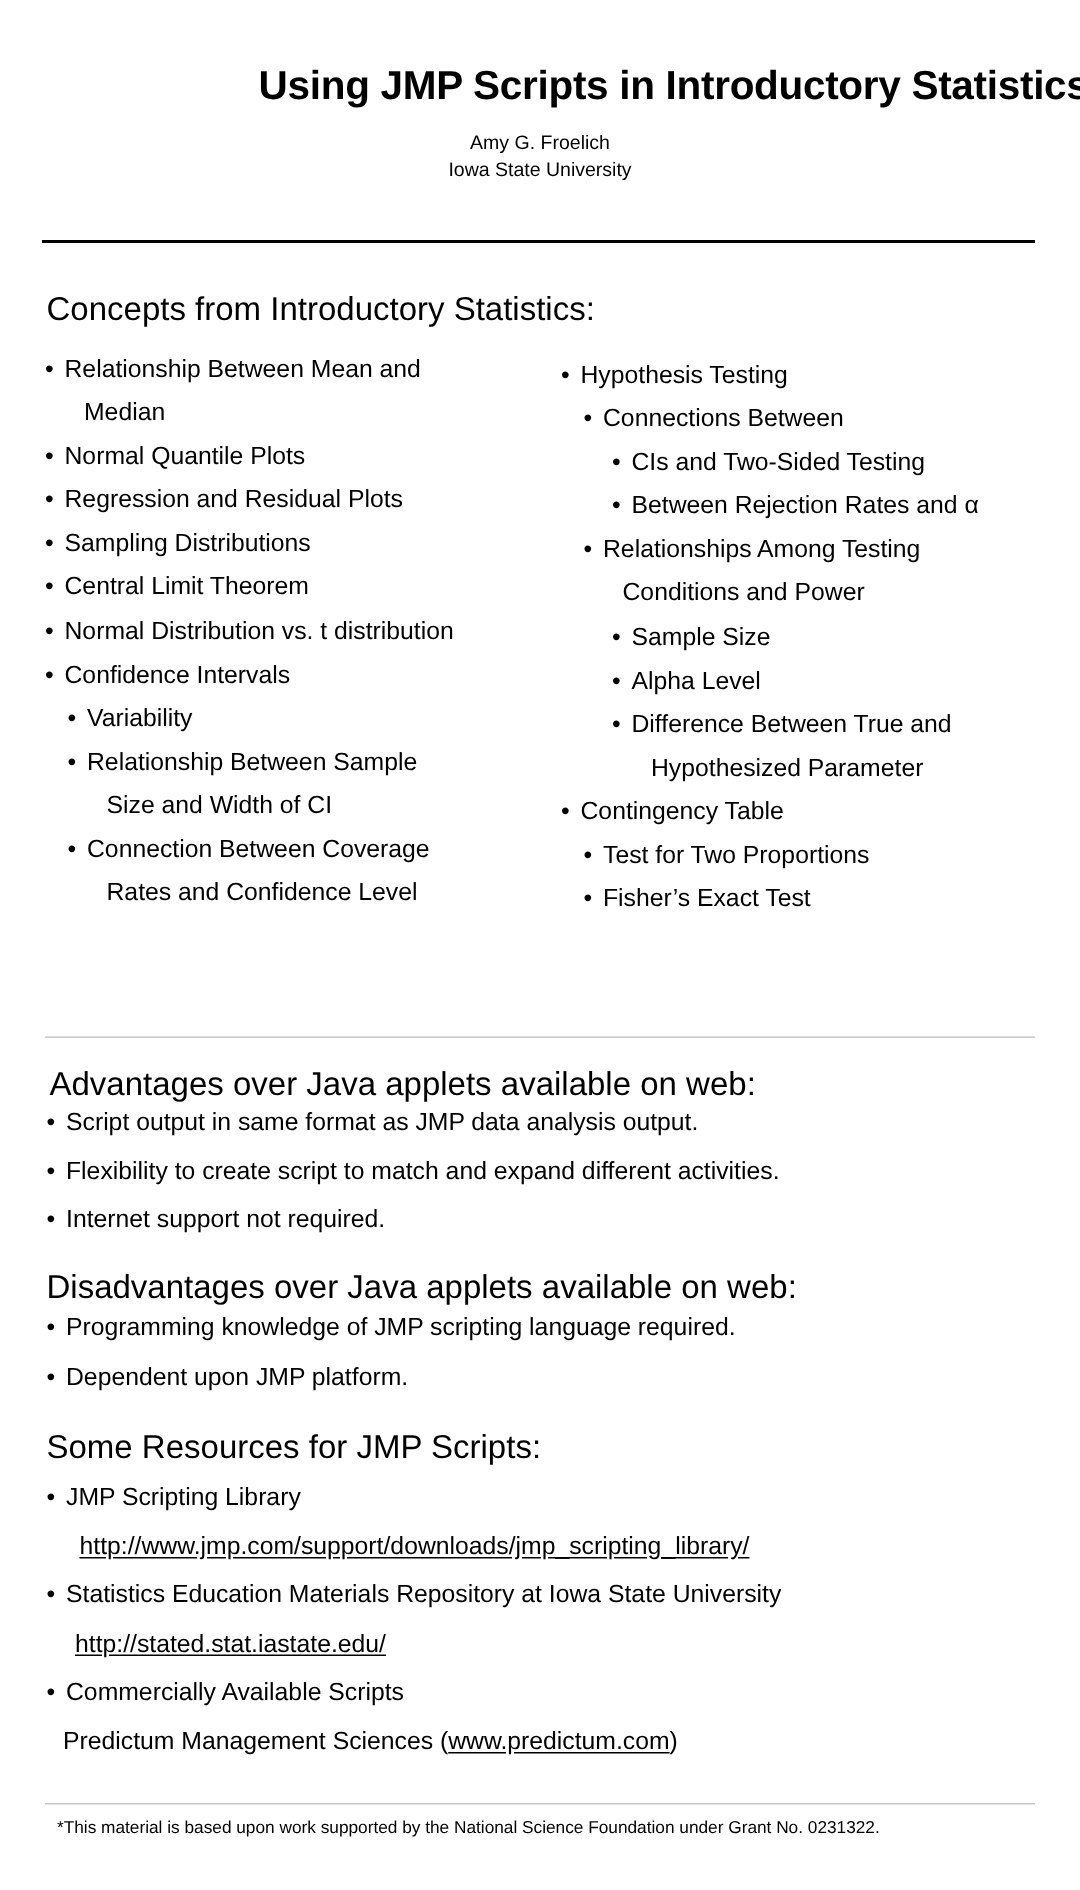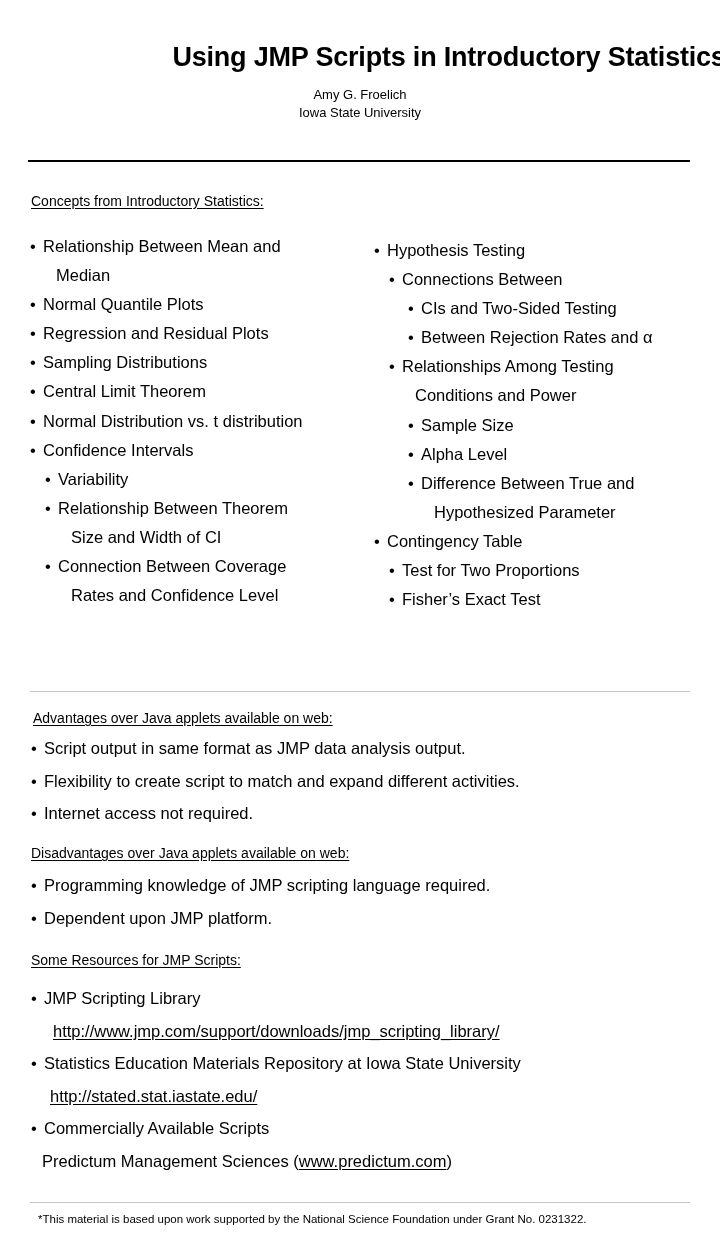--- a/index.html
+++ b/index.html
@@ -76,22 +76,21 @@
     left: 30px;
     top: 1202px;
     width: 660px;
     height: 0;
     border-top: 1px solid #c8c8c8;
   }
 
   
   .sec-head {
     position: absolute;
-    font-size: 14px;
-    text-decoration: underline;
+    font-size: 22px;
     text-underline-offset: 2px;
     white-space: nowrap;
   }
   #concepts-head { left: 31px; top: 193px; }
   #adv-head      { left: 33px; top: 710px; }
   #dis-head      { left: 31px; top: 845px; }
   #res-head      { left: 31px; top: 952px; }
 
   
   .concepts {
@@ -234,21 +233,21 @@
         <div class="li lvl1">
           <span class="bull">•</span>
           <span class="txt">Confidence Intervals</span>
         </div>
         <div class="li lvl2">
           <span class="bull">•</span>
           <span class="txt">Variability</span>
         </div>
         <div class="li lvl2">
           <span class="bull">•</span>
-          <span class="txt">Relationship Between Theorem</span>
+          <span class="txt">Relationship Between Sample</span>
         </div>
         <div class="cont c2">Size and Width of CI</div>
         <div class="li lvl2">
           <span class="bull">•</span>
           <span class="txt">Connection Between Coverage</span>
         </div>
         <div class="cont c2">Rates and Confidence Level</div>
       </div>
     <div class="col-right" id="concepts-right">
         <div class="li lvl1">
@@ -305,21 +304,21 @@
       <div class="pli">
         <span class="bull">•</span>
         <span class="txt">Script output in same format as JMP data analysis output.</span>
       </div>
       <div class="pli">
         <span class="bull">•</span>
         <span class="txt">Flexibility to create script to match and expand different activities.</span>
       </div>
       <div class="pli">
         <span class="bull">•</span>
-        <span class="txt">Internet access not required.</span>
+        <span class="txt">Internet support not required.</span>
       </div>
     </div>
 
   <div class="sec-head" id="dis-head">Disadvantages over Java applets available on web:</div>
   <div class="block" id="dis-list">
       <div class="pli">
         <span class="bull">•</span>
         <span class="txt">Programming knowledge of JMP scripting language required.</span>
       </div>
       <div class="pli">

